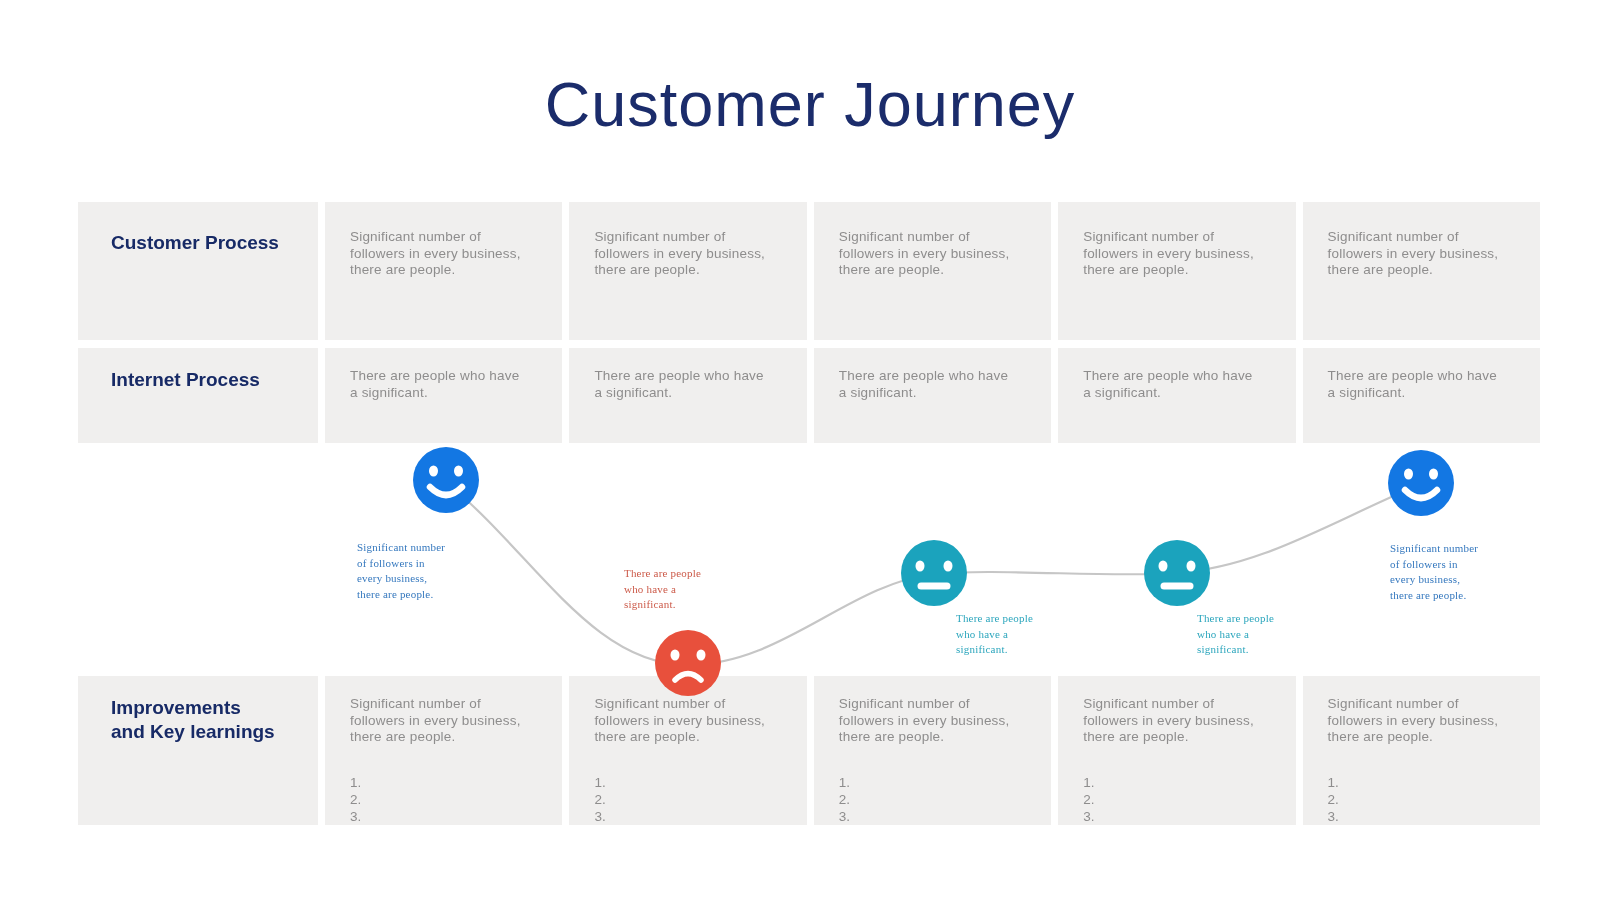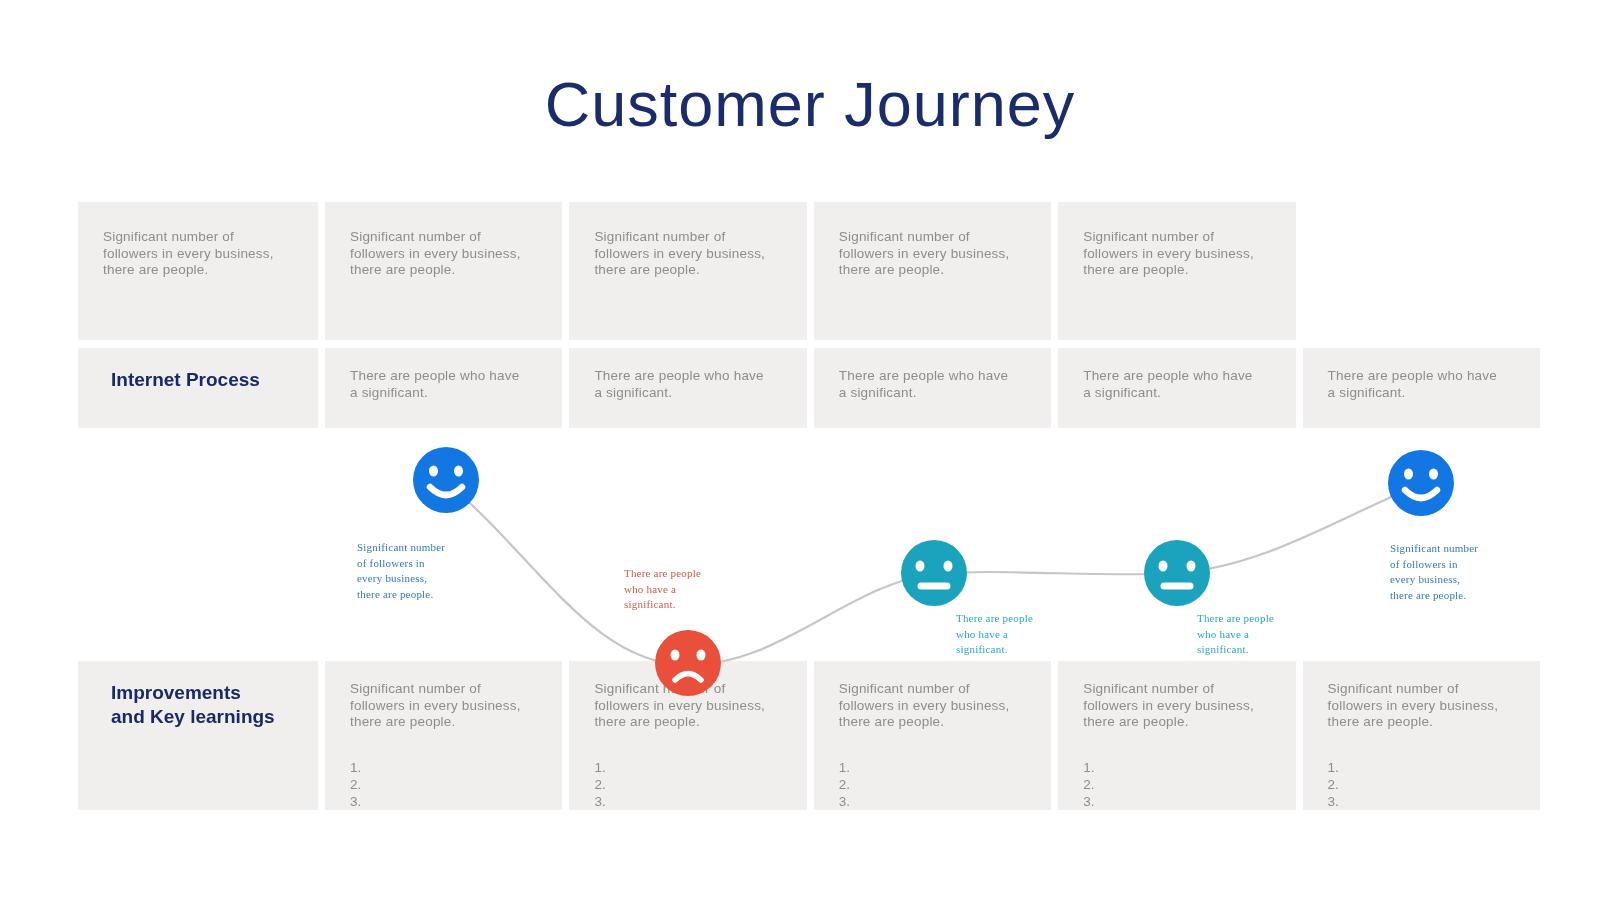--- a/index.html
+++ b/index.html
@@ -11,21 +11,21 @@
   .title{
     position:absolute;top:68px;left:0;width:1620px;text-align:center;
     font-size:63px;font-weight:normal;color:#1B2C6B;letter-spacing:1px;
   }
   
   .table{position:absolute;left:78px;top:202px;width:1462px;z-index:0;}
   .rowgrid{
     display:grid;grid-template-columns:240px repeat(5,1fr);column-gap:7px;
   }
   .row1{height:138px;margin-bottom:8px;}
-  .row2{height:80px;}
+  .row2{height:95px;}
   .row3{height:233px;}
   .row4{height:134px;}
   .cell{background:#F0EFEE;box-sizing:border-box;padding:20px 24px 0 25px;}
   .row1 .cell{padding-top:27px;}
   .row3 .cell{background:transparent;}
   .labelcell{background:#F0EFEE;box-sizing:border-box;padding:20px 10px 0 33px;}
   .row1 .labelcell{padding-top:29px;}
   .row3 .labelcell{background:transparent;padding-top:22px;}
   .rowlabel{font-size:19px;font-weight:bold;color:#172A66;line-height:24px;}
   .celltext{font-size:13.5px;color:#8E8D8D;line-height:16.5px;letter-spacing:0.2px;}
@@ -43,20 +43,23 @@
 </head>
 <body>
 
 <div id="canvas">
 
   <div class="title">Customer Journey</div>
 
   <div class="table">
 
     <div class="rowgrid row1">
+      <div class="labelcell">
+        <div class="rowlabel">Customer Process</div>
+      </div>
       <div class="cell">
         <div class="celltext">Significant number of</div>
         <div class="celltext">followers in every business,</div>
         <div class="celltext">there are people.</div>
       </div>
       <div class="cell">
         <div class="celltext">Significant number of</div>
         <div class="celltext">followers in every business,</div>
         <div class="celltext">there are people.</div>
       </div>

